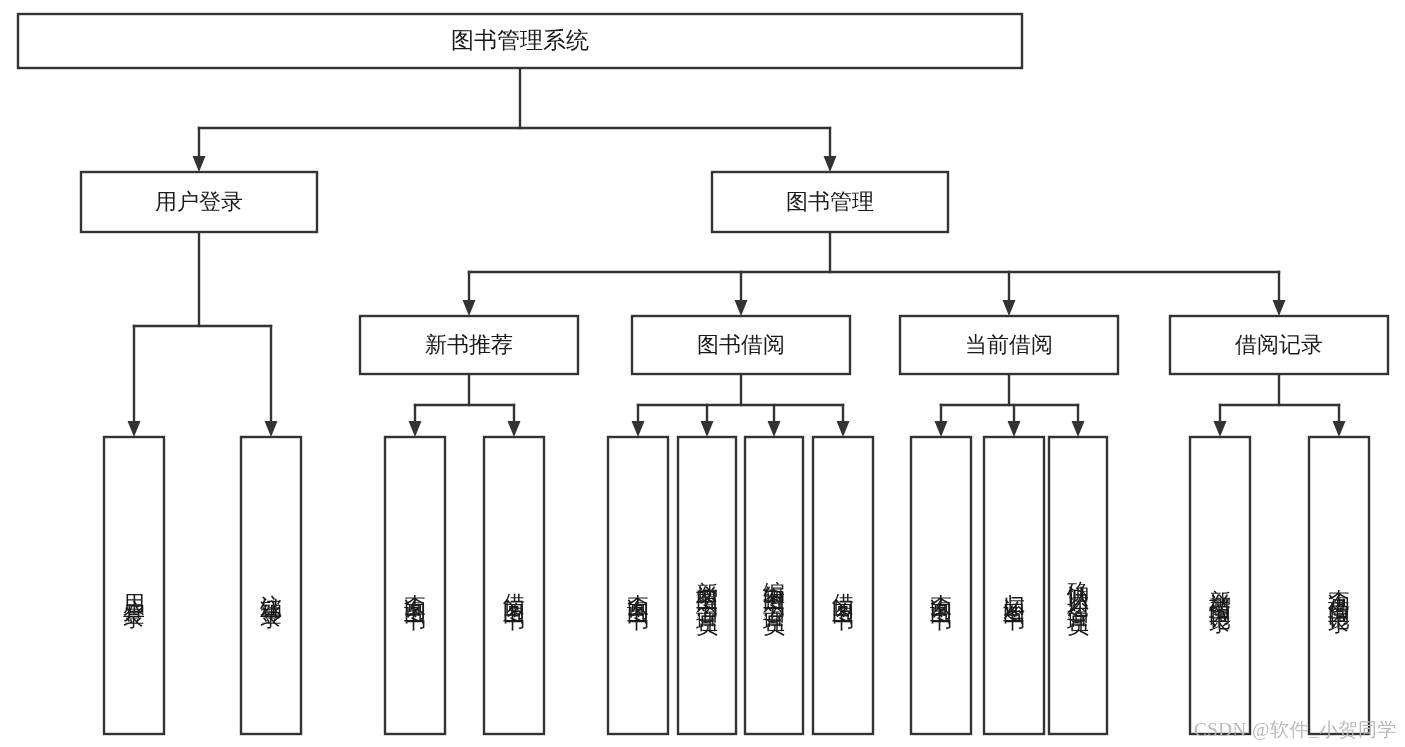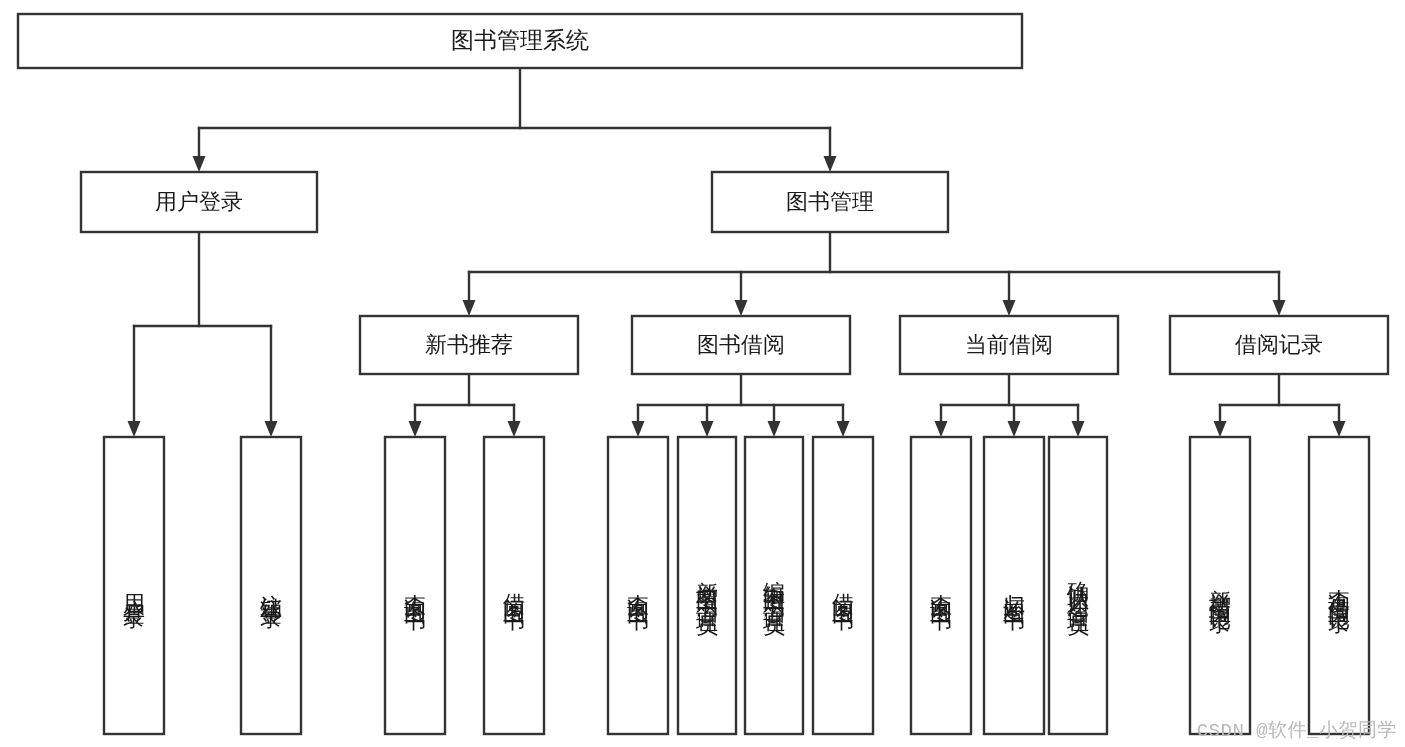--- a/index.html
+++ b/index.html
@@ -70,21 +70,21 @@
     line-height: 1.0;
     letter-spacing: 5px;
     color: #1a1a1a;
     white-space: nowrap;
     text-align: center;
   }
   .watermark {
     position: absolute;
     right: 8px;
     bottom: 4px;
-    font-family: Liberation Mono, monospace;
+    font-family: Liberation Serif, serif;
     font-size: 19px;
     color: #b9b9b9;
     letter-spacing: 0.5px;
     white-space: nowrap;
     margin-top: 38px;
   }
 </style>
 </head>
 <body>
 

